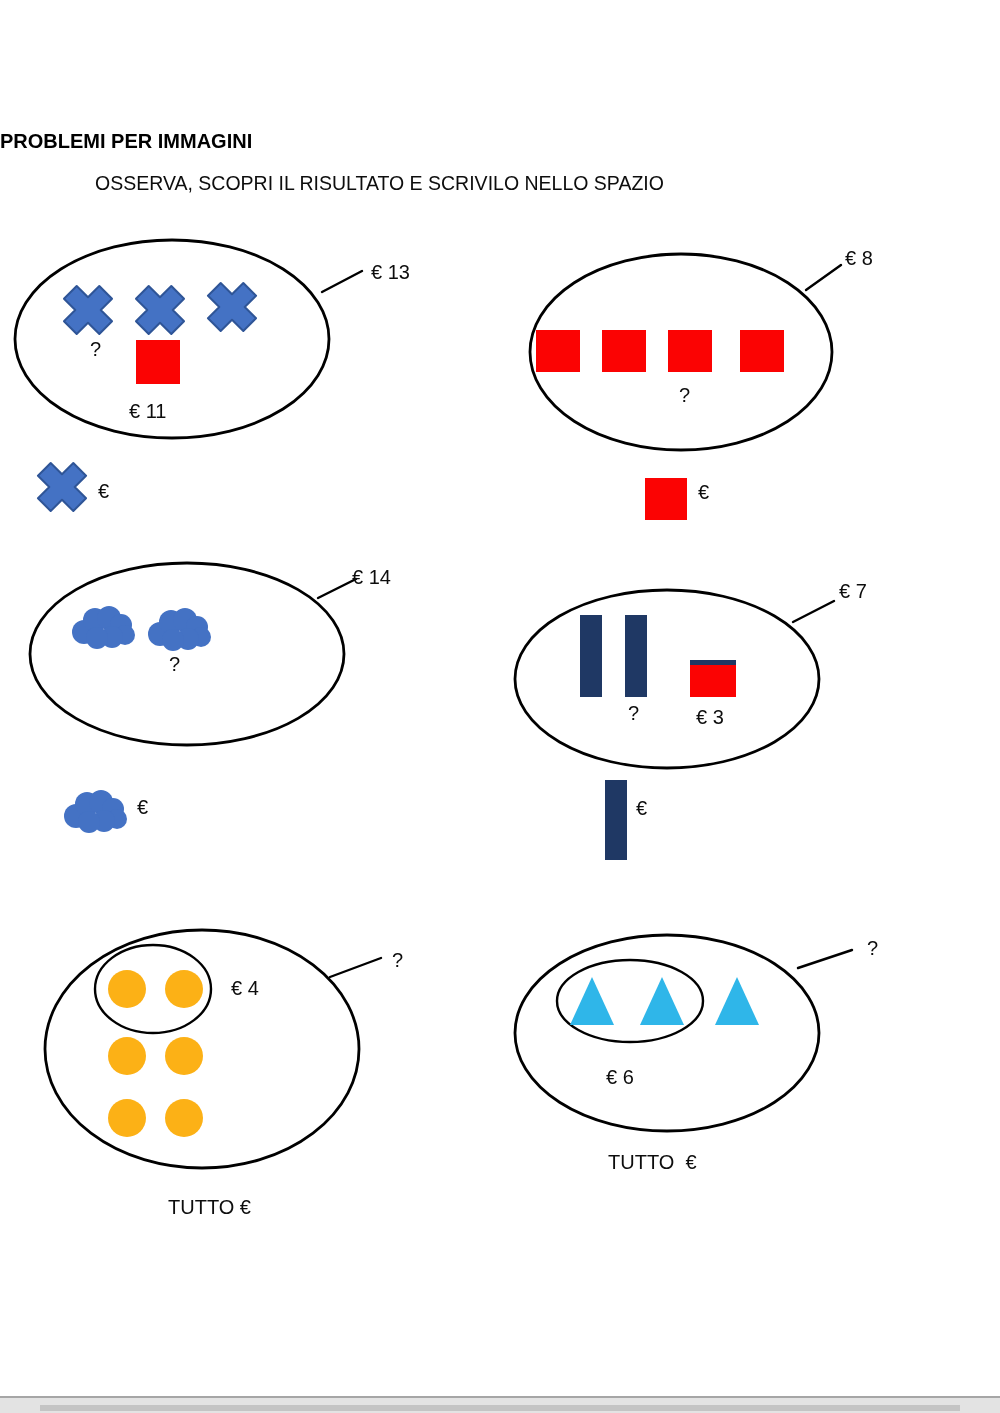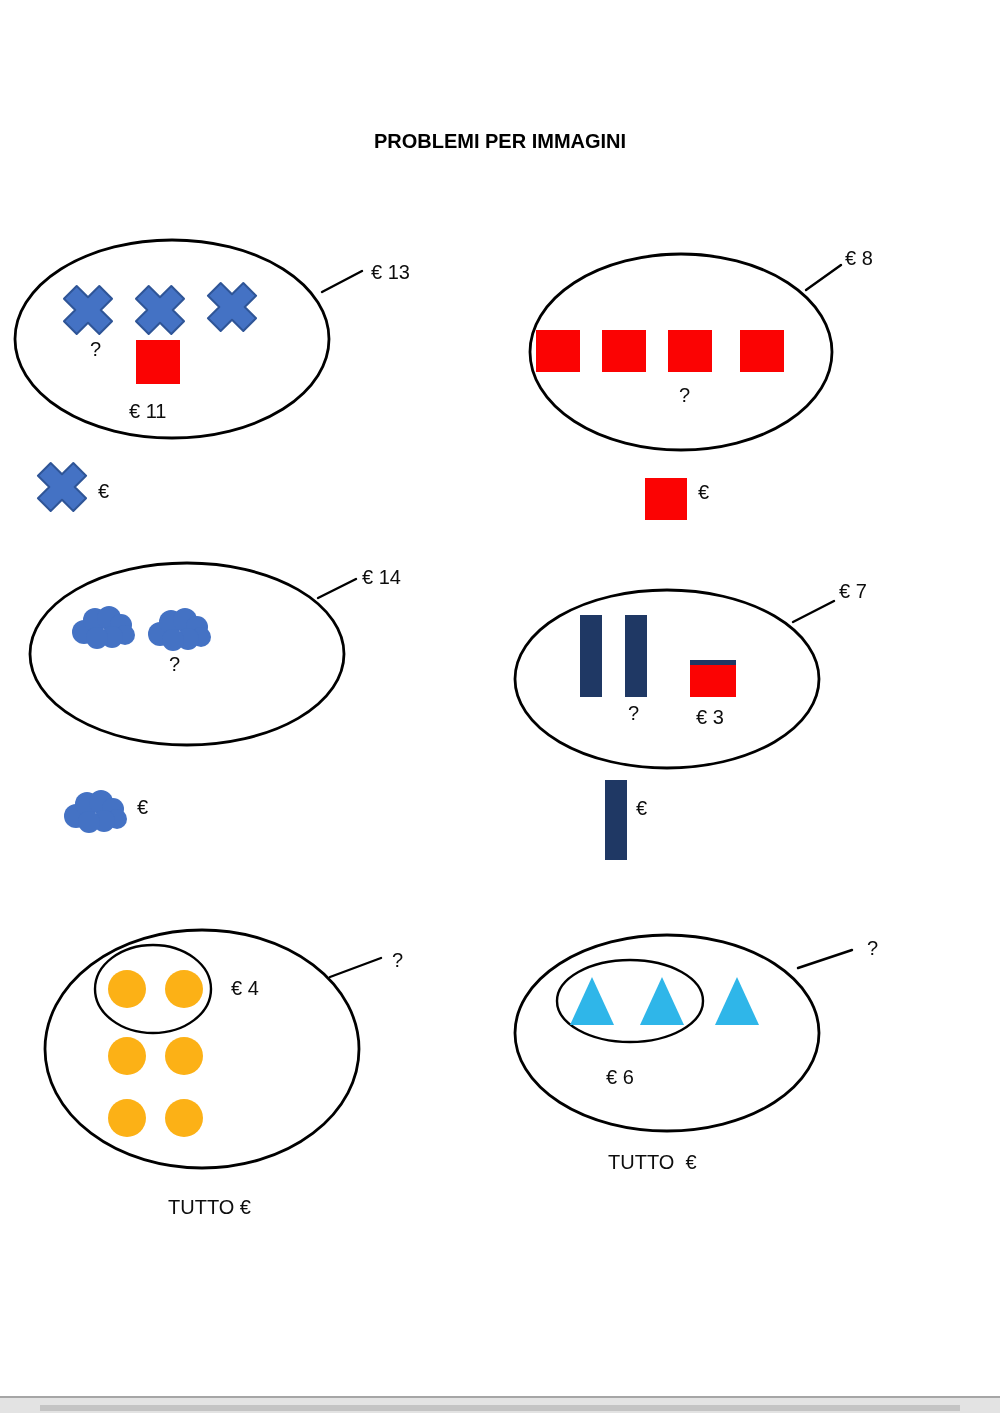--- a/index.html
+++ b/index.html
@@ -2,31 +2,32 @@
 <html><head>
 <meta charset="utf-8">
 <style>
   html,body{margin:0;padding:0;background:#ffffff;}
   .page{position:relative;width:1000px;height:1413px;background:#ffffff;
         font-family:"Liberation Sans",sans-serif;overflow:hidden;}
   .shapes{position:absolute;left:0;top:0;}
   .oval{fill:none;stroke:#000;stroke-width:2.8;}
   .inner-oval{fill:none;stroke:#000;stroke-width:2.4;}
   .leader{stroke:#000;stroke-width:2.4;stroke-linecap:round;}
-  .title{position:absolute;left:0;right:0;top:130px;margin:0;text-align:center;
+  .title{position:absolute;left:0;right:0;top:130px;margin:0;text-align:left;
          font-size:20px;font-weight:700;color:#000;}
   .subtitle{position:absolute;left:95px;top:172px;font-size:19.5px;color:#0d0d0d;white-space:pre;}
   .lbl{position:absolute;font-size:20px;color:#0d0d0d;white-space:pre;}
 </style>
 </head>
 <body>
 
 <div class="page">
 
   <h1 class="title">PROBLEMI PER IMMAGINI</h1>
+  <div class="subtitle">OSSERVA, SCOPRI IL RISULTATO E SCRIVILO NELLO SPAZIO</div>
 
   <svg class="shapes" width="1000" height="1413" viewBox="0 0 1000 1413">
     <defs>
       <g id="def-cross">
         <path transform="rotate(45)" stroke="#2f5597" stroke-width="2" stroke-linejoin="round" d="M -9 -25 L 9 -25 L 9 -9 L 25 -9 L 25 9 L 9 9 L 9 25 L -9 25 L -9 9 L -25 9 L -25 -9 L -9 -9 Z"></path>
       </g>
       <g id="def-cloud">
         <circle cx="-21" cy="4" r="12"></circle>
         <circle cx="-10" cy="-8" r="12"></circle>
         <circle cx="4" cy="-10" r="12"></circle>
@@ -106,21 +107,21 @@
 
   <div class="lbl" style="left:371px;top:261px">€ 13</div>
   <div class="lbl" style="left:90px;top:338px">?</div>
   <div class="lbl" style="left:129px;top:400px">€ 11</div>
   <div class="lbl" style="left:98px;top:480px">€</div>
 
   <div class="lbl" style="left:845px;top:247px">€ 8</div>
   <div class="lbl" style="left:679px;top:384px">?</div>
   <div class="lbl" style="left:698px;top:481px">€</div>
 
-  <div class="lbl" style="left:362px;top:566px">€ 14</div>
+  <div class="lbl" style="left:352px;top:566px">€ 14</div>
   <div class="lbl" style="left:169px;top:653px">?</div>
   <div class="lbl" style="left:137px;top:796px">€</div>
 
   <div class="lbl" style="left:839px;top:580px">€ 7</div>
   <div class="lbl" style="left:628px;top:702px">?</div>
   <div class="lbl" style="left:696px;top:706px">€ 3</div>
   <div class="lbl" style="left:636px;top:797px">€</div>
 
   <div class="lbl" style="left:392px;top:949px">?</div>
   <div class="lbl" style="left:231px;top:977px">€ 4</div>

